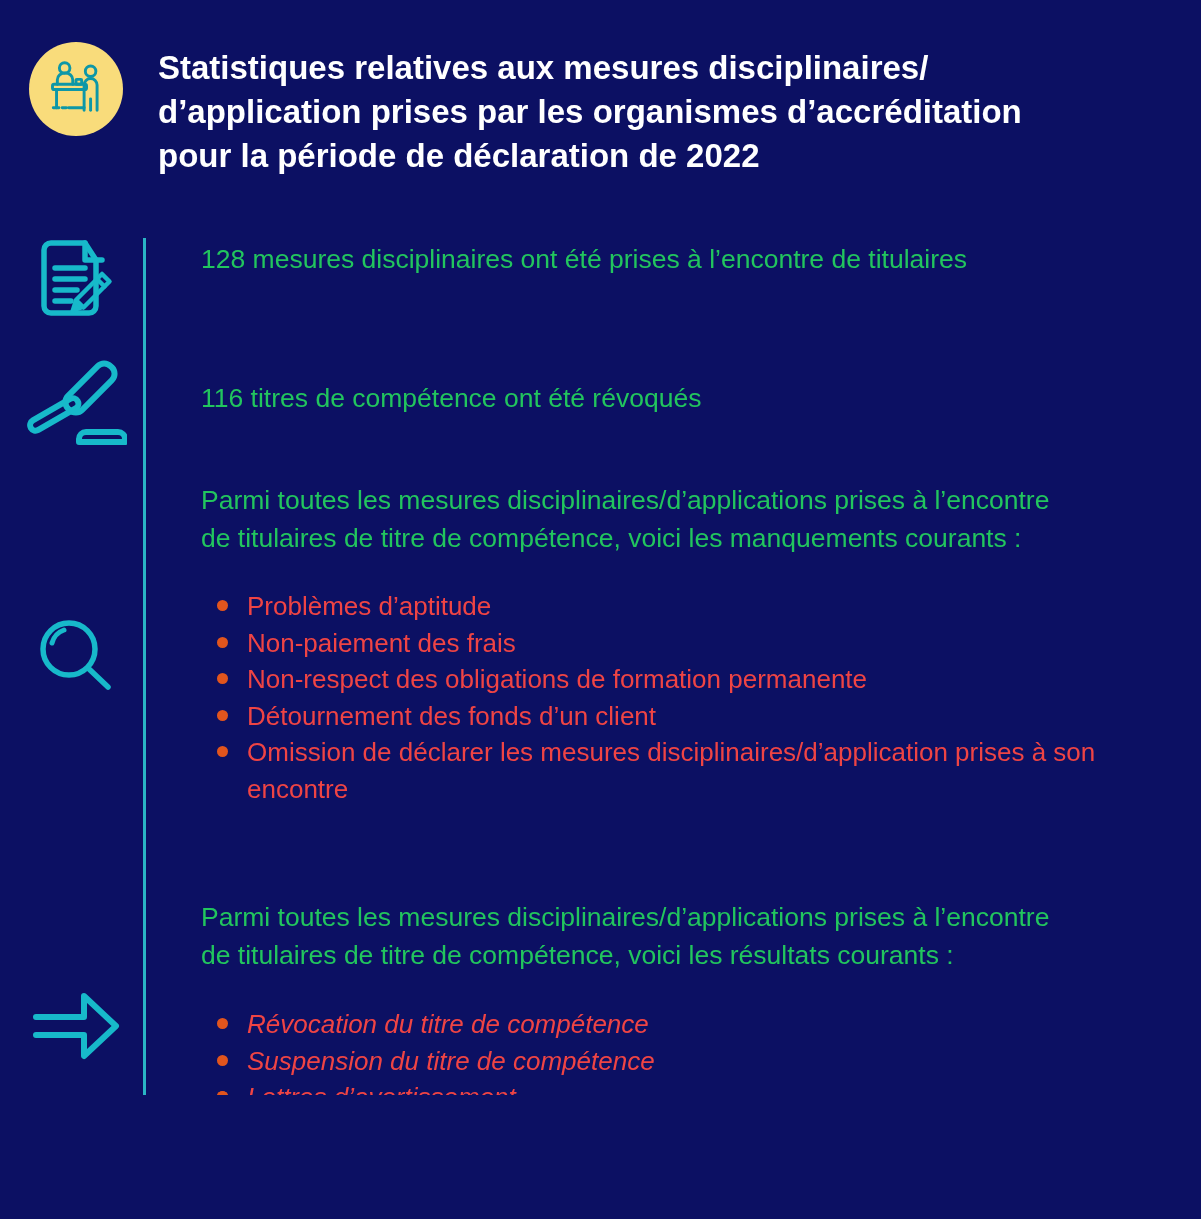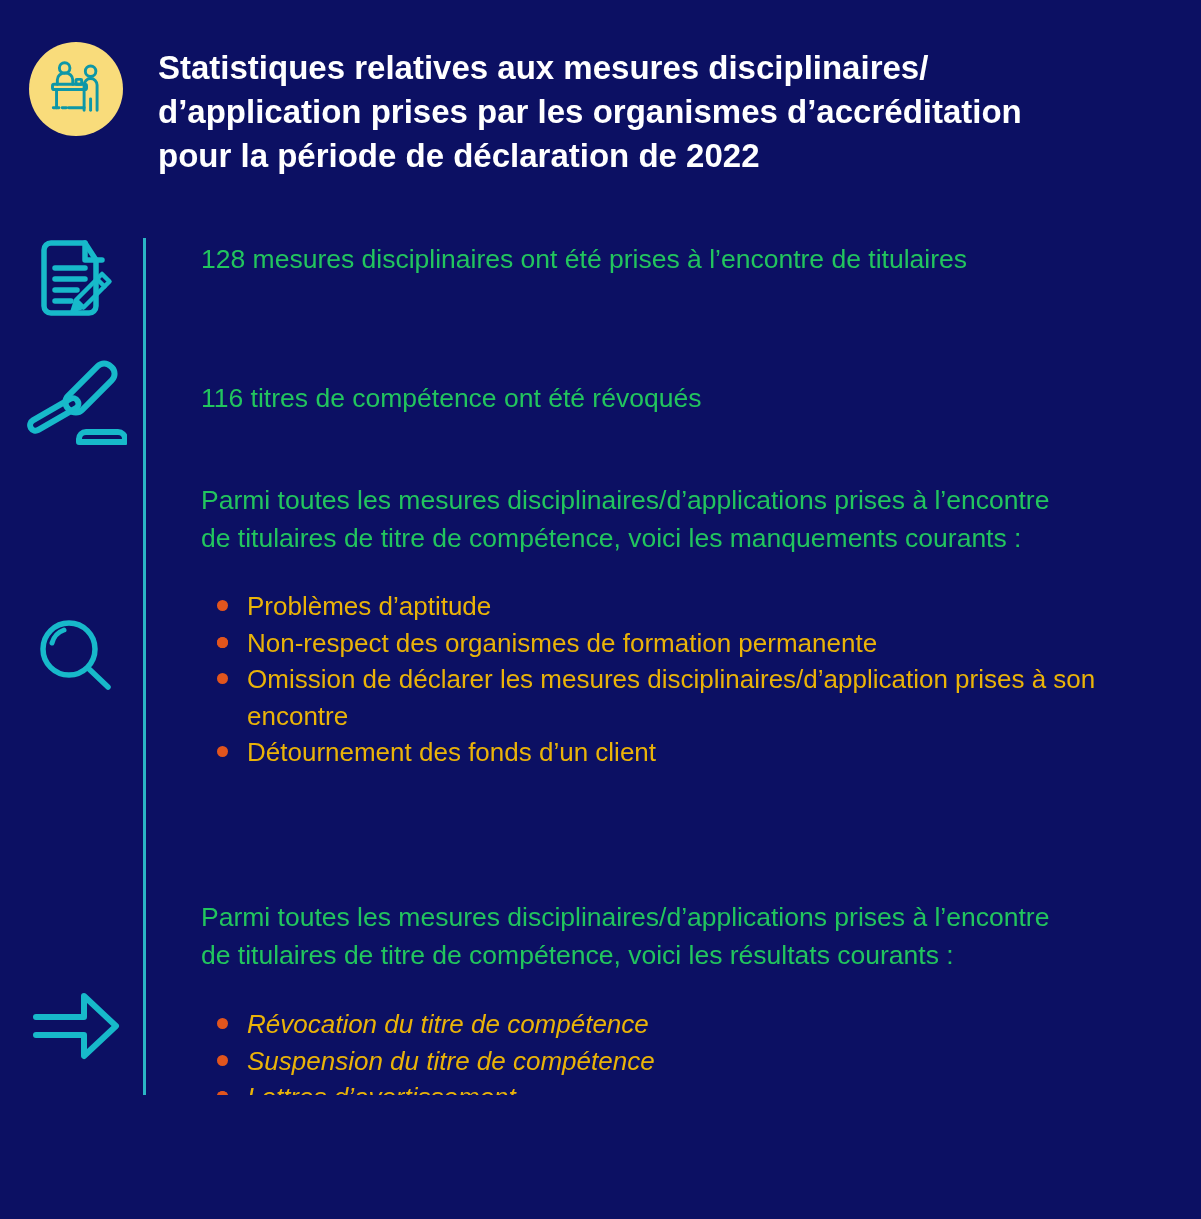--- a/index.html
+++ b/index.html
@@ -31,21 +31,21 @@
 
   
   .block {
     position:absolute; left:183px;
     font-size:26.5px; line-height:38px; font-weight:400; color:#22c55e;margin-left:18px;
   }
   .block .pl { display:block; white-space:nowrap; }
 
   .list {
     position:absolute; left:183px; margin:0; padding:0; list-style:none;
-    font-size:26px; line-height:36.5px; color:#eab308;
+    font-size:26px; line-height:36.5px; color:#ef4444;
   }
   .list li { position:relative; padding-left:64px; max-width:880px; }
   .bullet {
     position:absolute; left:34px; top:12px; width:11px; height:11px;
     border-radius:50%; background:#e2551d;
   }
 </style>
 </head>
 <body>
 
@@ -121,32 +121,33 @@
     <span class="pl">de titulaires de titre de compétence, voici les manquements courants :</span>
   </div>
 
   <ul class="list" style="top:588px;">
     <li>
       <span class="bullet"></span>
       <span>Problèmes d’aptitude</span>
     </li>
     <li>
       <span class="bullet"></span>
+      <span>Non-paiement des frais</span>
     </li>
     <li>
       <span class="bullet"></span>
-      <span>Non-respect des organismes de formation permanente</span>
+      <span>Non-respect des obligations de formation permanente</span>
+    </li>
+    <li>
+      <span class="bullet"></span>
+      <span>Détournement des fonds d’un client</span>
     </li>
     <li>
       <span class="bullet"></span>
       <span>Omission de déclarer les mesures disciplinaires/d’application prises à son encontre</span>
-    </li>
-    <li>
-      <span class="bullet"></span>
-      <span>Détournement des fonds d’un client</span>
     </li>
   </ul>
 
   <div class="block" style="top:898px;">
     <span class="pl">Parmi toutes les mesures disciplinaires/d’applications prises à l’encontre</span>
     <span class="pl">de titulaires de titre de compétence, voici les résultats courants :</span>
   </div>
 
   <ul class="list" style="top:1006px;font-style:italic;">
     <li>

